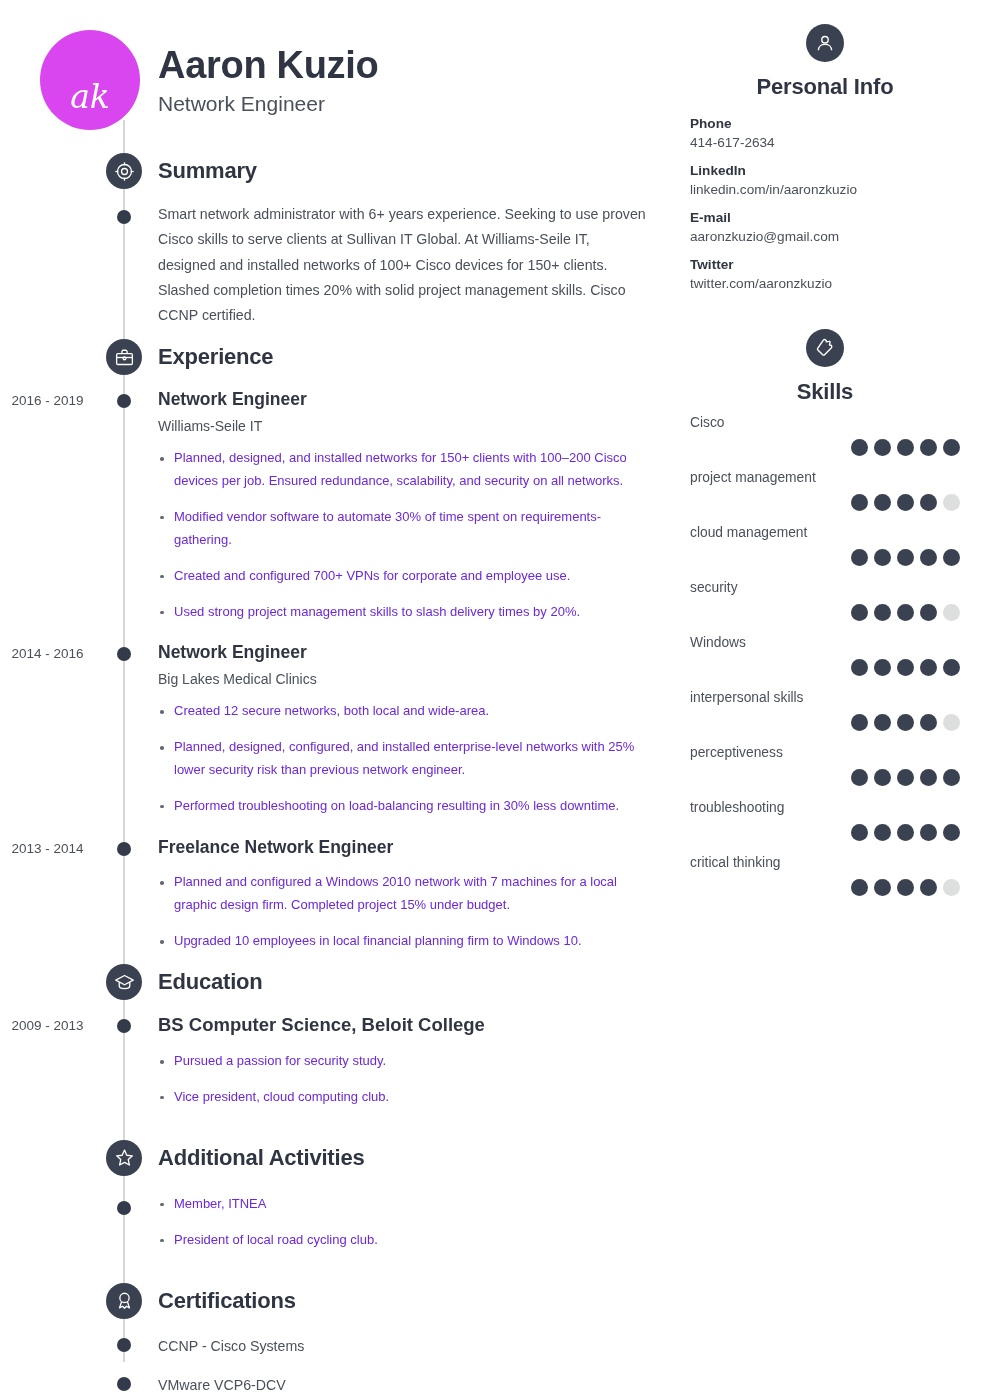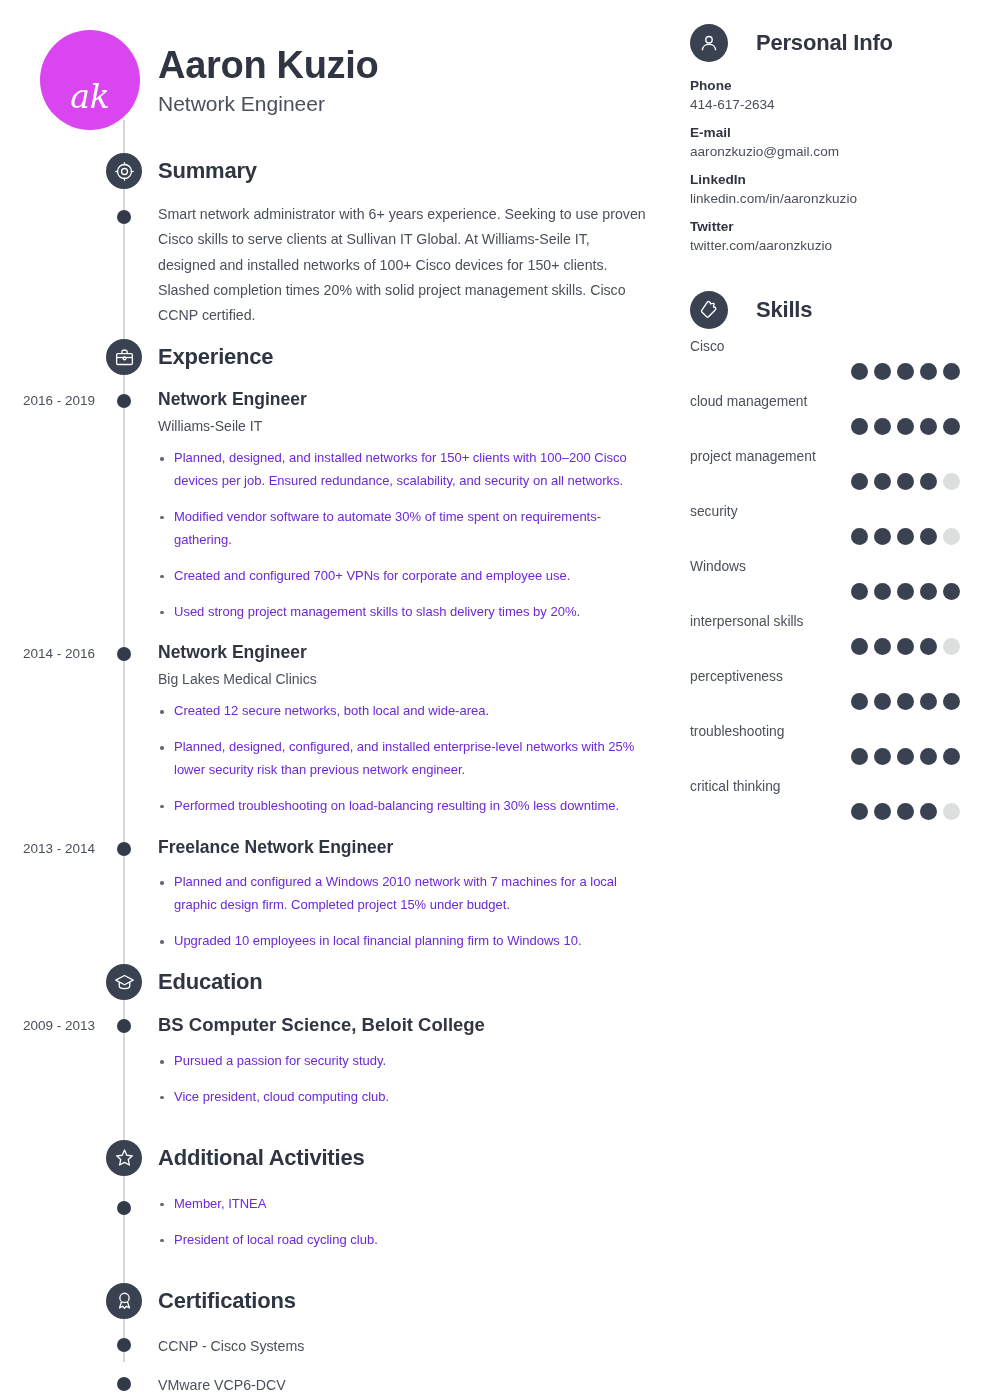--- a/index.html
+++ b/index.html
@@ -129,21 +129,21 @@
     height: 14px;
     border-radius: 50%;
     background: #333b4a;
     z-index: 2;
   }
 
   .dates {
     position: absolute;
     left: 0;
     width: 95px;
-    text-align: right;
+    text-align: center;
     font-size: 13.5px;
     color: #4a505b;
     line-height: 1.9;
   }
 
   .entry-title {
     font-size: 17.5px;
     font-weight: bold;
     color: #2f3542;
     line-height: 1.3;
@@ -191,22 +191,23 @@
   
   .right-col {
     width: 300px;
     padding-top: 24px;
     padding-right: 30px;
   }
 
   .side-head {
     display: flex;
     align-items: center;
-    gap: 28px;
+    gap: 12px;
     margin-bottom: 16px;
+    flex-direction: column;
   }
   .side-badge {
     width: 38px;
     height: 38px;
     border-radius: 50%;
     background: #3a4151;
     display: flex;
     align-items: center;
     justify-content: center;
     flex: none;
@@ -406,26 +407,26 @@
         </svg>
       </div>
       <div class="side-title">Personal Info</div>
     </div>
 
     <div class="contact-item">
       <div class="contact-label">Phone</div>
       <div class="contact-value">414-617-2634</div>
     </div>
     <div class="contact-item">
+      <div class="contact-label">LinkedIn</div>
+      <div class="contact-value">linkedin.com/in/aaronzkuzio</div>
+    </div>
+    <div class="contact-item">
       <div class="contact-label">E-mail</div>
       <div class="contact-value">aaronzkuzio@gmail.com</div>
-    </div>
-    <div class="contact-item">
-      <div class="contact-label">LinkedIn</div>
-      <div class="contact-value">linkedin.com/in/aaronzkuzio</div>
     </div>
     <div class="contact-item">
       <div class="contact-label">Twitter</div>
       <div class="contact-value">twitter.com/aaronzkuzio</div>
     </div>
 
     <div class="side-head skills-head">
       <div class="side-badge">
         <svg viewBox="0 0 24 24" fill="none" stroke="#ffffff" stroke-width="1.5" stroke-linejoin="round">
           <path d="M10.2 3.4a1.9 1.9 0 0 1 3.2 1.9l2.9-.6a1 1 0 0 1 1.2 1.2l-.6 2.9a1.9 1.9 0 0 1 1.9 3.2l-7.3 7.3a1.4 1.4 0 0 1-2 0L4.2 14.2a1.4 1.4 0 0 1 0-2Z"></path>
@@ -439,37 +440,37 @@
         <div class="skill-name">Cisco</div>
         <div class="skill-dots">
             <span class="sdot on"></span>
             <span class="sdot on"></span>
             <span class="sdot on"></span>
             <span class="sdot on"></span>
             <span class="sdot on"></span>
           </div>
       </div>
       <div class="skill-row">
+        <div class="skill-name">project management</div>
+        <div class="skill-dots">
+            <span class="sdot on"></span>
+            <span class="sdot on"></span>
+            <span class="sdot on"></span>
+            <span class="sdot on"></span>
+            <span class="sdot"></span>
+          </div>
+      </div>
+      <div class="skill-row">
         <div class="skill-name">cloud management</div>
         <div class="skill-dots">
             <span class="sdot on"></span>
             <span class="sdot on"></span>
             <span class="sdot on"></span>
             <span class="sdot on"></span>
             <span class="sdot on"></span>
-          </div>
-      </div>
-      <div class="skill-row">
-        <div class="skill-name">project management</div>
-        <div class="skill-dots">
-            <span class="sdot on"></span>
-            <span class="sdot on"></span>
-            <span class="sdot on"></span>
-            <span class="sdot on"></span>
-            <span class="sdot"></span>
           </div>
       </div>
       <div class="skill-row">
         <div class="skill-name">security</div>
         <div class="skill-dots">
             <span class="sdot on"></span>
             <span class="sdot on"></span>
             <span class="sdot on"></span>
             <span class="sdot on"></span>
             <span class="sdot"></span>

